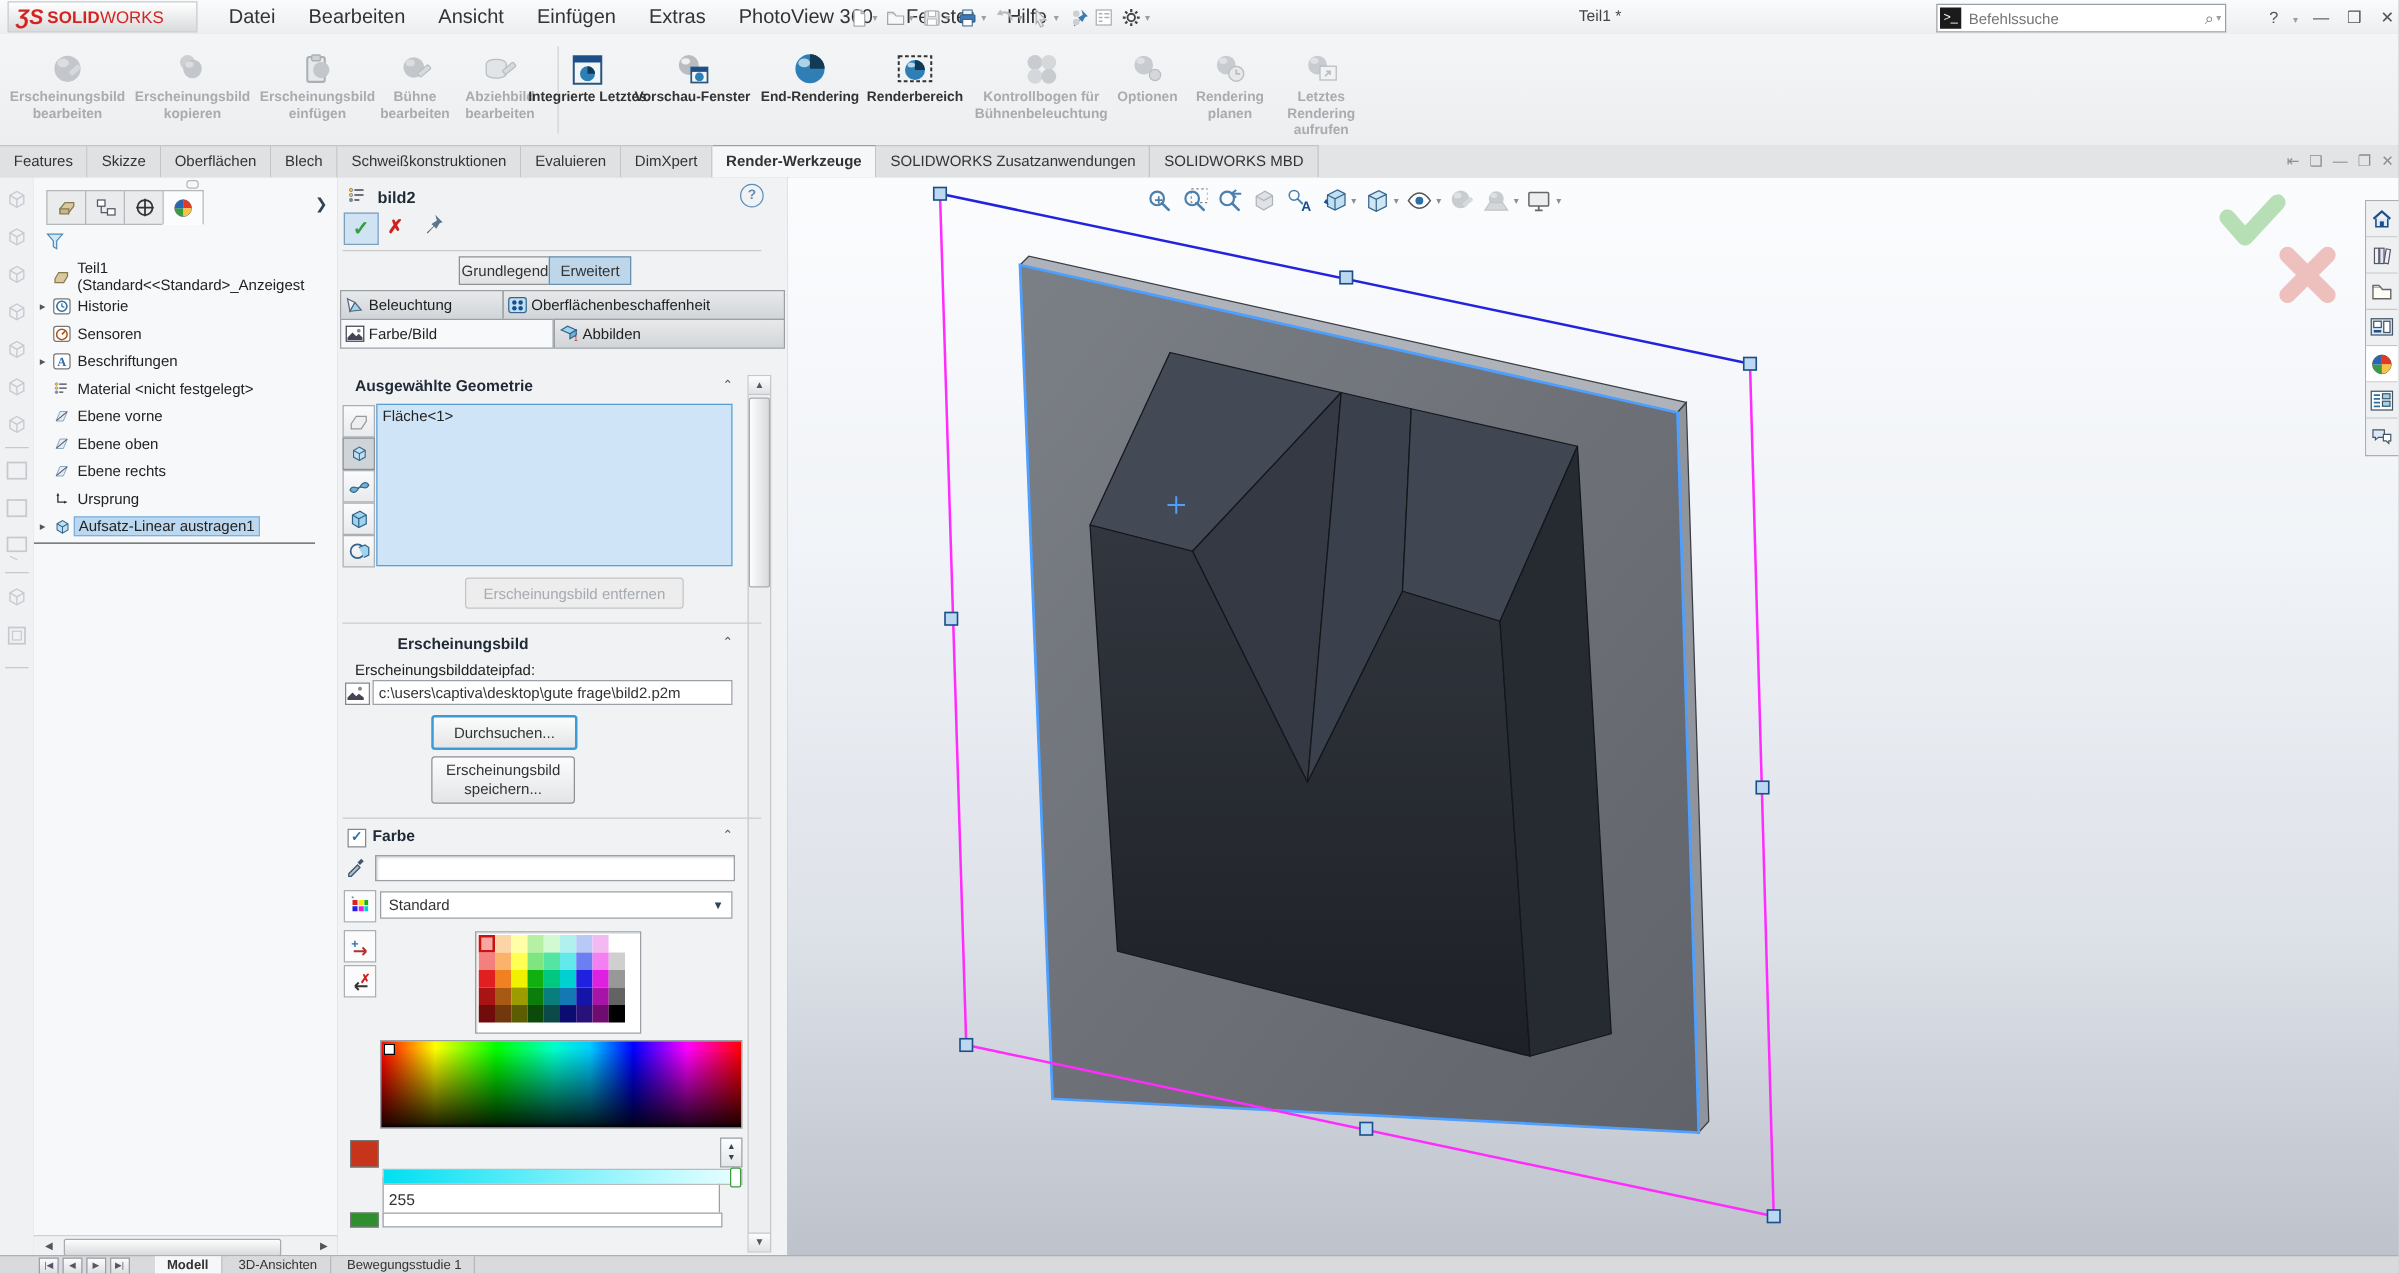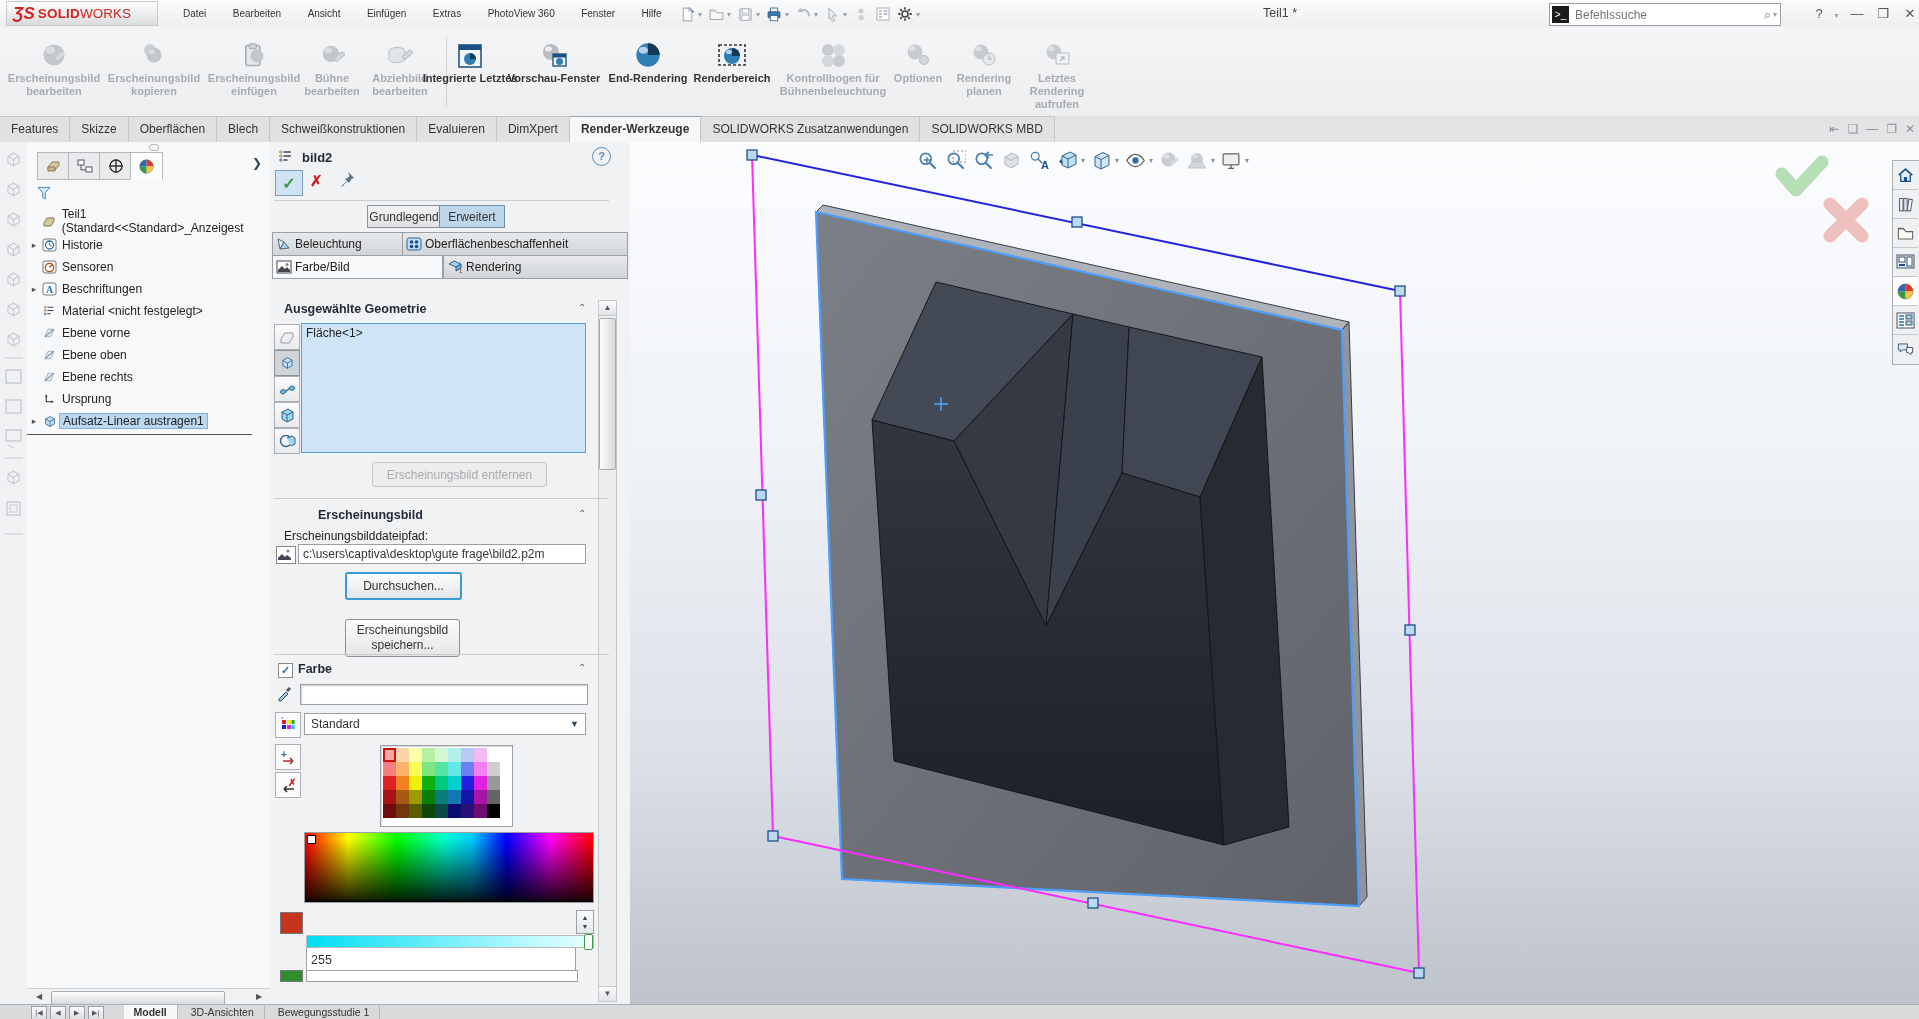--- a/index.html
+++ b/index.html
@@ -6,21 +6,21 @@
   #app{position:relative;width:1919px;height:1019px;background:#eef0f2;overflow:hidden;
        font-family:"Liberation Sans",sans-serif;color:#333;}
   .abs{position:absolute;}
   .nowrap{white-space:nowrap;}
   
   #menubar{left:0;top:0;width:1919px;height:27px;background:linear-gradient(#fafbfc,#eceef0);border-bottom:1px solid #d5d7d9;}
   #logo{left:6px;top:1px;width:152px;height:25px;background:linear-gradient(#ffffff,#d9dbdd);border:1px solid #c8cacc;display:flex;align-items:center;padding-left:6px;box-sizing:border-box;}
   #logo .swoosh{color:#d6231f;font-weight:bold;font-size:17px;font-style:italic;margin-right:3px;}
   #logo .t1{color:#d6231f;font-weight:bold;font-size:13.5px;letter-spacing:.2px;}
   #logo .t2{color:#d6231f;font-weight:normal;font-size:13.5px;}
-  .menu-item{display:inline-block;padding:0 11px;line-height:27px;font-size:10px;color:#333;cursor:default;}
+  .menu-item{display:inline-block;padding:0 11px;line-height:27px;font-size:16px;color:#333;cursor:default;}
   #menus{left:172px;top:0;height:27px;}
   .qa-icon{display:inline-flex;align-items:center;justify-content:center;width:22px;height:22px;vertical-align:middle;}
   .qa-caret{font-size:8px;color:#9aa0a6;margin:0 3px 0 0;}
   #quickaccess{left:676px;top:2px;height:24px;display:flex;align-items:center;}
   #doc-title{left:1180px;top:0;width:200px;text-align:center;line-height:27px;font-size:12.5px;color:#444;}
   #searchbox{left:1549px;top:3px;width:230px;height:21px;background:#fff;border:1px solid #9aa0a6;display:flex;align-items:center;}
   #searchbox .searchglyph{width:17px;height:17px;background:#1b1b1b;color:#fff;font-size:10px;display:flex;align-items:center;justify-content:center;margin:0 4px 0 2px;}
   #searchbox input{border:none;outline:none;flex:1;font-size:12px;color:#666;font-family:"Liberation Sans",sans-serif;background:transparent;}
   #searchbox .mag{color:#777;font-size:13px;margin-right:2px;}
   .winbtn{display:inline-block;width:22px;text-align:center;line-height:27px;color:#555;font-size:13px;}
@@ -671,21 +671,21 @@
       <span>Farbe/Bild</span>
     </div>
     <div class="seltab" style="left:173px;top:113px;width:185px;">
       <span class="tabic">
           <svg width="16" height="14">
             <path d="M2 4l5-3 7 3-5 3z" fill="#9fd4ee" stroke="#35638a"></path>
             <path d="M9 7l5-3v4l-5 3z" fill="#6fb4d8" stroke="#35638a"></path>
             <text x="12" y="13" font-size="6" fill="#a22">1</text>
           </svg>
         </span>
-      <span>Rendering</span>
+      <span>Abbilden</span>
     </div>
 
     <div id="pmscroll">
       <div style="height:14px;text-align:center;font-size:8px;color:#556;line-height:14px;background:linear-gradient(#fdfdfd,#e0e2e4);border-bottom:1px solid #c5c8cb;">▲</div>
       <div style="margin-top:2px;height:150px;background:linear-gradient(90deg,#fdfdfd,#d8dadc);border:1px solid #a8abae;border-radius:2px;"></div>
       <div style="position:absolute;bottom:0;width:100%;height:14px;text-align:center;font-size:8px;color:#556;line-height:14px;background:linear-gradient(#fdfdfd,#e0e2e4);border-top:1px solid #c5c8cb;">▼</div>
     </div>
 
     <div class="abs pmhdr" style="left:14px;top:160px;">Ausgewählte Geometrie</div>
     <div class="caret-up" style="left:308px;top:160px;">⌃</div>
@@ -730,21 +730,21 @@
     <div class="abs" style="left:6px;top:404px;width:18px;height:16px;border:1px solid #888;background:#fff;"><svg width="16" height="14">
           <path d="M1 11l4-4 3 3 2-2 4 3v2H1z" fill="#445"></path>
           <circle cx="11" cy="4" r="1.6" fill="#888"></circle>
         </svg></div>
     <div class="abs" style="left:28px;top:402px;width:288px;height:20px;">
       <input class="pmtext" style="width: 100%; height: 100%;" value="c:\users\captiva\desktop\gute frage\bild2.p2m">
     </div>
     <div class="pmbtn focused" style="left:75px;top:430px;width:113px;height:24px;text-align:right;">
         <span>Durchsuchen...</span>
       </div>
-    <div class="pmbtn" style="left:75px;top:477px;width:113px;height:36px;line-height:15px;justify-content:center;">
+    <div class="pmbtn" style="left:75px;top:463px;width:113px;height:36px;line-height:15px;justify-content:center;">
         <span>Erscheinungsbild speichern...</span>
       </div>
     <div class="pm-sep" style="top:512px"></div>
 
     <div class="abs" style="left:8px;top:521px;width:13px;height:13px;background:#fff;border:1px solid #888;color:#2a6fa8;font-size:11px;font-weight:bold;line-height:12px;text-align:center;">✓</div>
     <div class="abs pmhdr" style="left:28px;top:520px;">Farbe</div>
     <div class="caret-up" style="left:308px;top:520px;">⌃</div>
     <div class="abs" style="left:6px;top:541px;"><svg width="19" height="19">
           <path d="M3 16l7-7 2 2-7 7H3z" fill="#9fc6e0" stroke="#456"></path>
           <path d="M10 7l3-3 2 2-3 3z" fill="#456"></path>

